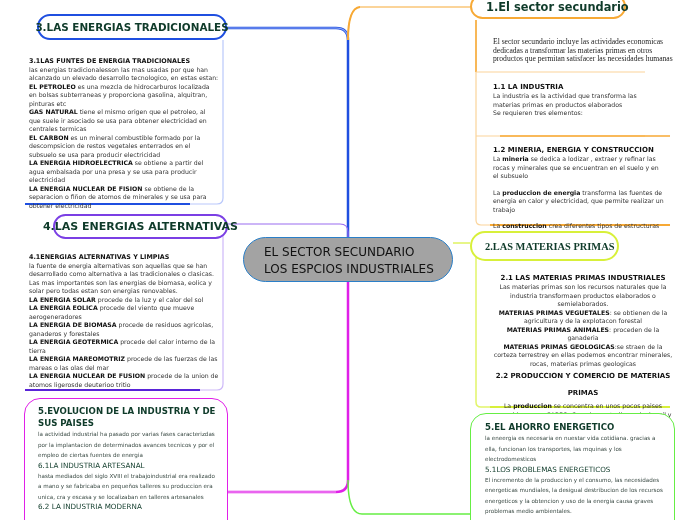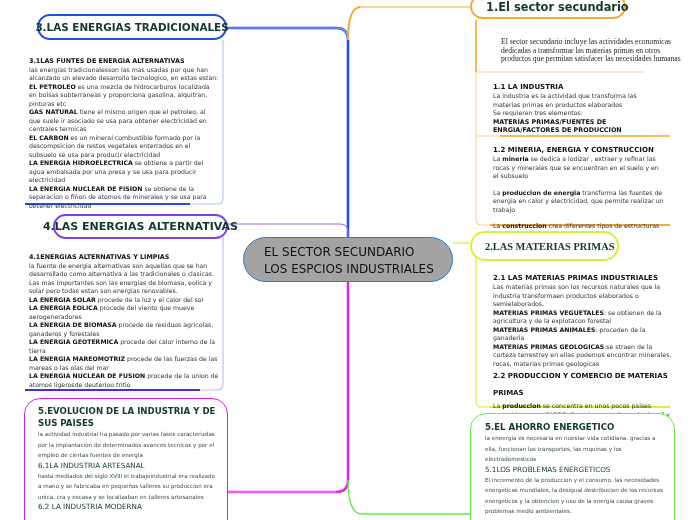--- a/index.html
+++ b/index.html
@@ -16,21 +16,21 @@
     border: 1.5px solid #2a7fc8; border-radius: 24px; background: #a3a3a3;
     font-weight: normal; font-size: 12px; line-height: 17px; color: #111;
     padding: 6px 0 0 20px;
   }
   .note {
     position: absolute; font-size: 6.2px; line-height: 8.5px; color: #333;
     font-family: "DejaVu Sans", sans-serif;
   }
   .note b { color: #111; font-weight: bold; }
   .note .h { font-weight: bold; color: #111; font-size: 6.4px; }
-  .serif { font-family: "Liberation Serif", serif; font-size: 7.6px; line-height: 8.5px; color: #222; margin-left: 8px; }
+  .serif { font-family: "Liberation Serif", serif; font-size: 7.6px; line-height: 8.5px; color: #222; }
   .box {
     position: absolute; background: #fff; border: 1.5px solid; border-radius: 16px;
     overflow: hidden;
   }
   .box .title { font-weight: bold; color: #0f3b2a; font-size: 8.6px; line-height: 12px; }
   .box .sub { font-weight: normal; color: #0f3b2a; font-size: 7.2px; line-height: 10px; }
   .box p.txt { font-size: 5.6px; line-height: 10.5px; color: #3a4a44; }
 </style>
 </head>
 <body>
@@ -69,21 +69,21 @@
 
 <div class="central">
   <div>EL SECTOR SECUNDARIO</div>
   <div>LOS ESPCIOS INDUSTRIALES</div>
 </div>
 
 <div class="topic" style="left:37px; top:14px; width:190px; height:26px; border-color:#1f4fe0; font-size:10.4px;">
   <span>3.LAS ENERGIAS TRADICIONALES</span>
 </div>
 <div class="note" style="left:29px; top:57px; width:190px;">
-  <div class="h">3.1LAS FUNTES DE ENERGIA ALTERNATIVAS</div>
+  <div class="h">3.1LAS FUNTES DE ENERGIA TRADICIONALES</div>
   <div>las energias tradicionalesson las mas usadas por que han alcanzado un elevado desarrollo tecnologico, en estas estan:</div>
   <div><b>EL PETROLEO</b><span> es una mezcla de hidrocarburos localizada en bolsas subterraneas y proporciona gasolina, alquitran, pinturas etc</span></div>
   <div><b>GAS NATURAL</b><span> tiene el mismo origen que el petroleo, al que suele ir asociado se usa para obtener electricidad en centrales termicas</span></div>
   <div><b>EL CARBON</b><span> es un mineral combustible formado por la descompsicion de restos vegetales enterrados en el subsuelo se usa para producir electricidad</span></div>
   <div><b>LA ENERGIA HIDROELECTRICA</b><span> se obtiene a partir del agua embalsada por una presa y se usa para producir electricidad</span></div>
   <div><b>LA ENERGIA NUCLEAR DE FISION</b><span> se obtiene de la separacion o fiñon de atomos de minerales y se usa para obtener electricidad</span></div>
 </div>
 
 <div class="topic" style="left:53px; top:214px; width:175px; height:25px; border-color:#7b3fe4; font-size:11px;">
   <span>4.LAS ENERGIAS ALTERNATIVAS</span>
@@ -110,33 +110,32 @@
 <div class="topic" style="left:470px; top:-6px; width:156px; height:25px; border-color:#f7a935; font-size:11.4px; justify-content:flex-start; padding-left:14px;">
   <span>1.El sector secundario</span>
 </div>
 <div class="note serif" style="left:493px; top:38px; width:180px;">
   <span>El sector secundario incluye las actividades economicas dedicadas a transformar las materias primas en otros productos que permitan satisfacer las necesidades humanas</span>
 </div>
 <div class="note" style="left:493px; top:82px; width:170px;">
   <div class="h" style="font-size:7px; line-height:10px;">1.1 LA INDUSTRIA</div>
   <div>La industria es la actividad que transforma las materias primas en productos elaborados</div>
   <div>Se requieren tres elementos:</div>
-  <div class="h">MATERIAS PRIMAS/FUENTES DE ENRGIA/FACTORES DE PRODUCCION</div>
 </div>
 <div class="note" style="left:493px; top:145px; width:172px;">
   <div class="h" style="font-size:7px; line-height:10px;">1.2 MINERIA, ENERGIA Y CONSTRUCCION</div>
   <div style="margin-bottom:8px;"><span>La </span><b>mineria</b><span> se dedica a lodizar , extraer y refinar las rocas y minerales que se encuentran en el suelo y en el subsuelo</span></div>
   <div style="margin-bottom:8px;"><span>La </span><b>produccion de energia</b><span> transforma las fuentes de energia en calor y electricidad, que permite realizar un trabajo</span></div>
   <div><span>La </span><b>construccion</b><span> crea diferentes tipos de estructuras e infraestructuras</span></div>
 </div>
 
 <div class="topic" style="left:470px; top:231px; width:149px; height:30px; border-color:#d8f03a; font-size:10.4px; justify-content:flex-start; padding-left:13px;font-family:Liberation Serif, serif;">
   <span>2.LAS MATERIAS PRIMAS</span>
 </div>
-<div class="note" style="left:493px; top:274px; width:180px;">
+<div class="note" style="left:493px; top:274px; width:180px;text-align:center;">
   <div class="h" style="font-size:7px; line-height:9px;">2.1 LAS MATERIAS PRIMAS INDUSTRIALES</div>
   <div>Las materias primas son los recursos naturales que la industria transformaen productos elaborados o semielaborados.</div>
   <div><b>MATERIAS PRIMAS VEGUETALES</b><span>: se obtienen de la agricultura y de la explotacon forestal</span></div>
   <div><b>MATERIAS PRIMAS ANIMALES</b><span>: proceden de la ganaderia</span></div>
   <div><b>MATERIAS PRIMAS GEOLOGICAS</b><span>:se straen de la corteza terrestrey en ellas podemos encontrar minerales, rocas, materias primas geologicas</span></div>
   <div class="h" style="font-size:7px; line-height:17px;">2.2 PRODUCCION Y COMERCIO DE MATERIAS PRIMAS</div>
   <div><span>La </span><b>produccion</b><span> se concentra en unos pocos paises conocidos como CARBS- Canada, australia, rusia, brasil y sudafrica</span></div>
   <div><span>El </span><b>consumo</b><span> de materias primas se centra en Europa occidental, japon, estados unidos y paises eergentes</span></div>
 </div>
 

